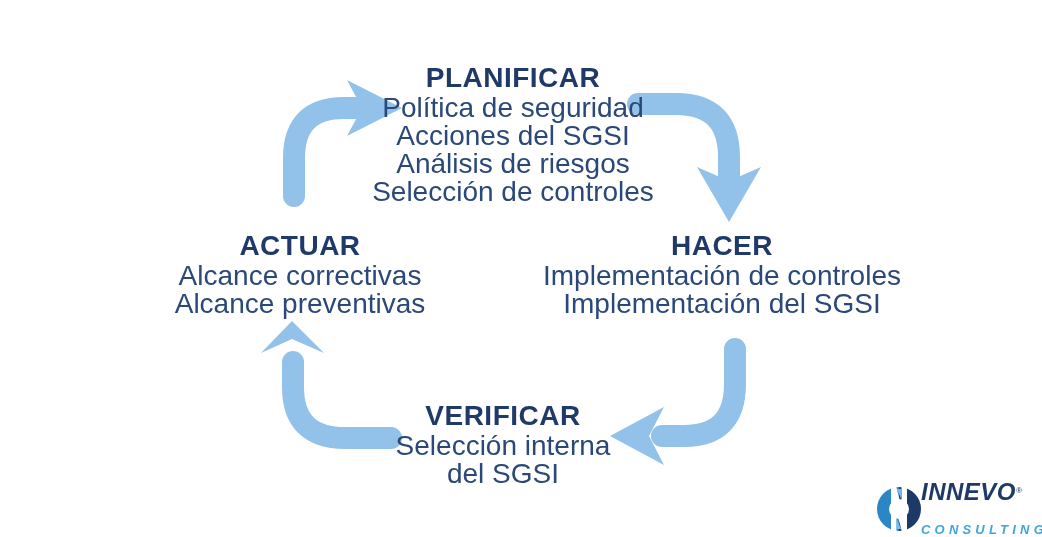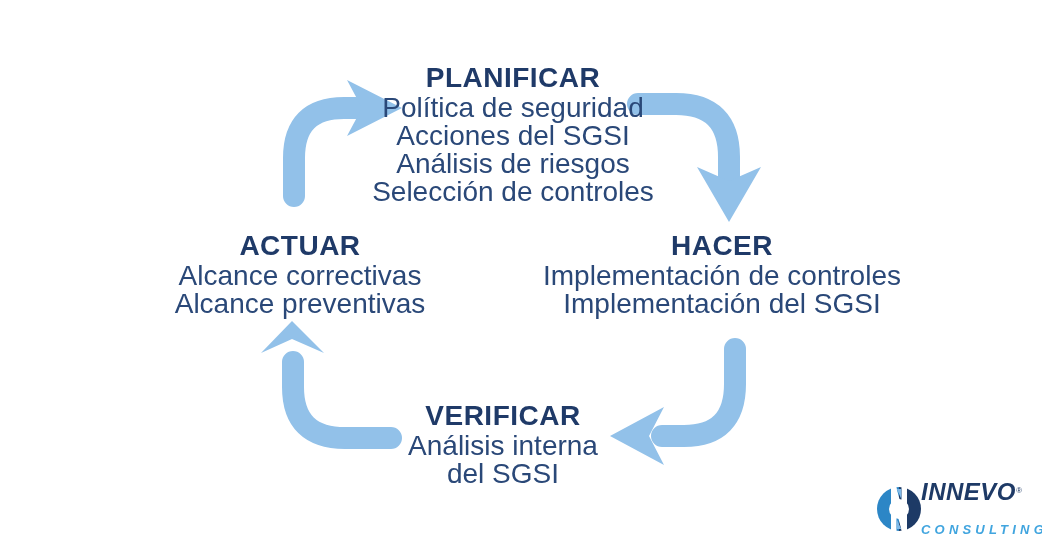--- a/index.html
+++ b/index.html
@@ -111,21 +111,21 @@
   </div>
 
   <div class="stage" style="left:300px;top:229px">
     <div class="stage-title">ACTUAR</div>
     <div class="stage-line">Alcance correctivas</div>
     <div class="stage-line">Alcance preventivas</div>
   </div>
 
   <div class="stage" style="left:503px;top:399px">
     <div class="stage-title">VERIFICAR</div>
-    <div class="stage-line">Análisis interna</div>
+    <div class="stage-line">Selección interna</div>
     <div class="stage-line">del SGSI</div>
   </div>
 
   <div class="logo">
     <svg class="logo-mark" viewBox="0 0 44 44">
       <path class="mark-left" d="M22 0 A22 22 0 0 0 22 44 Z"></path>
       <path class="mark-right" d="M22 0 A22 22 0 0 1 22 44 Z"></path>
       <circle cx="22" cy="22" r="10" fill="#fff"></circle>
       <rect x="14" y="0" width="5.5" height="44" fill="#fff"></rect>
       <rect x="24.5" y="0" width="5.5" height="44" fill="#fff"></rect>

